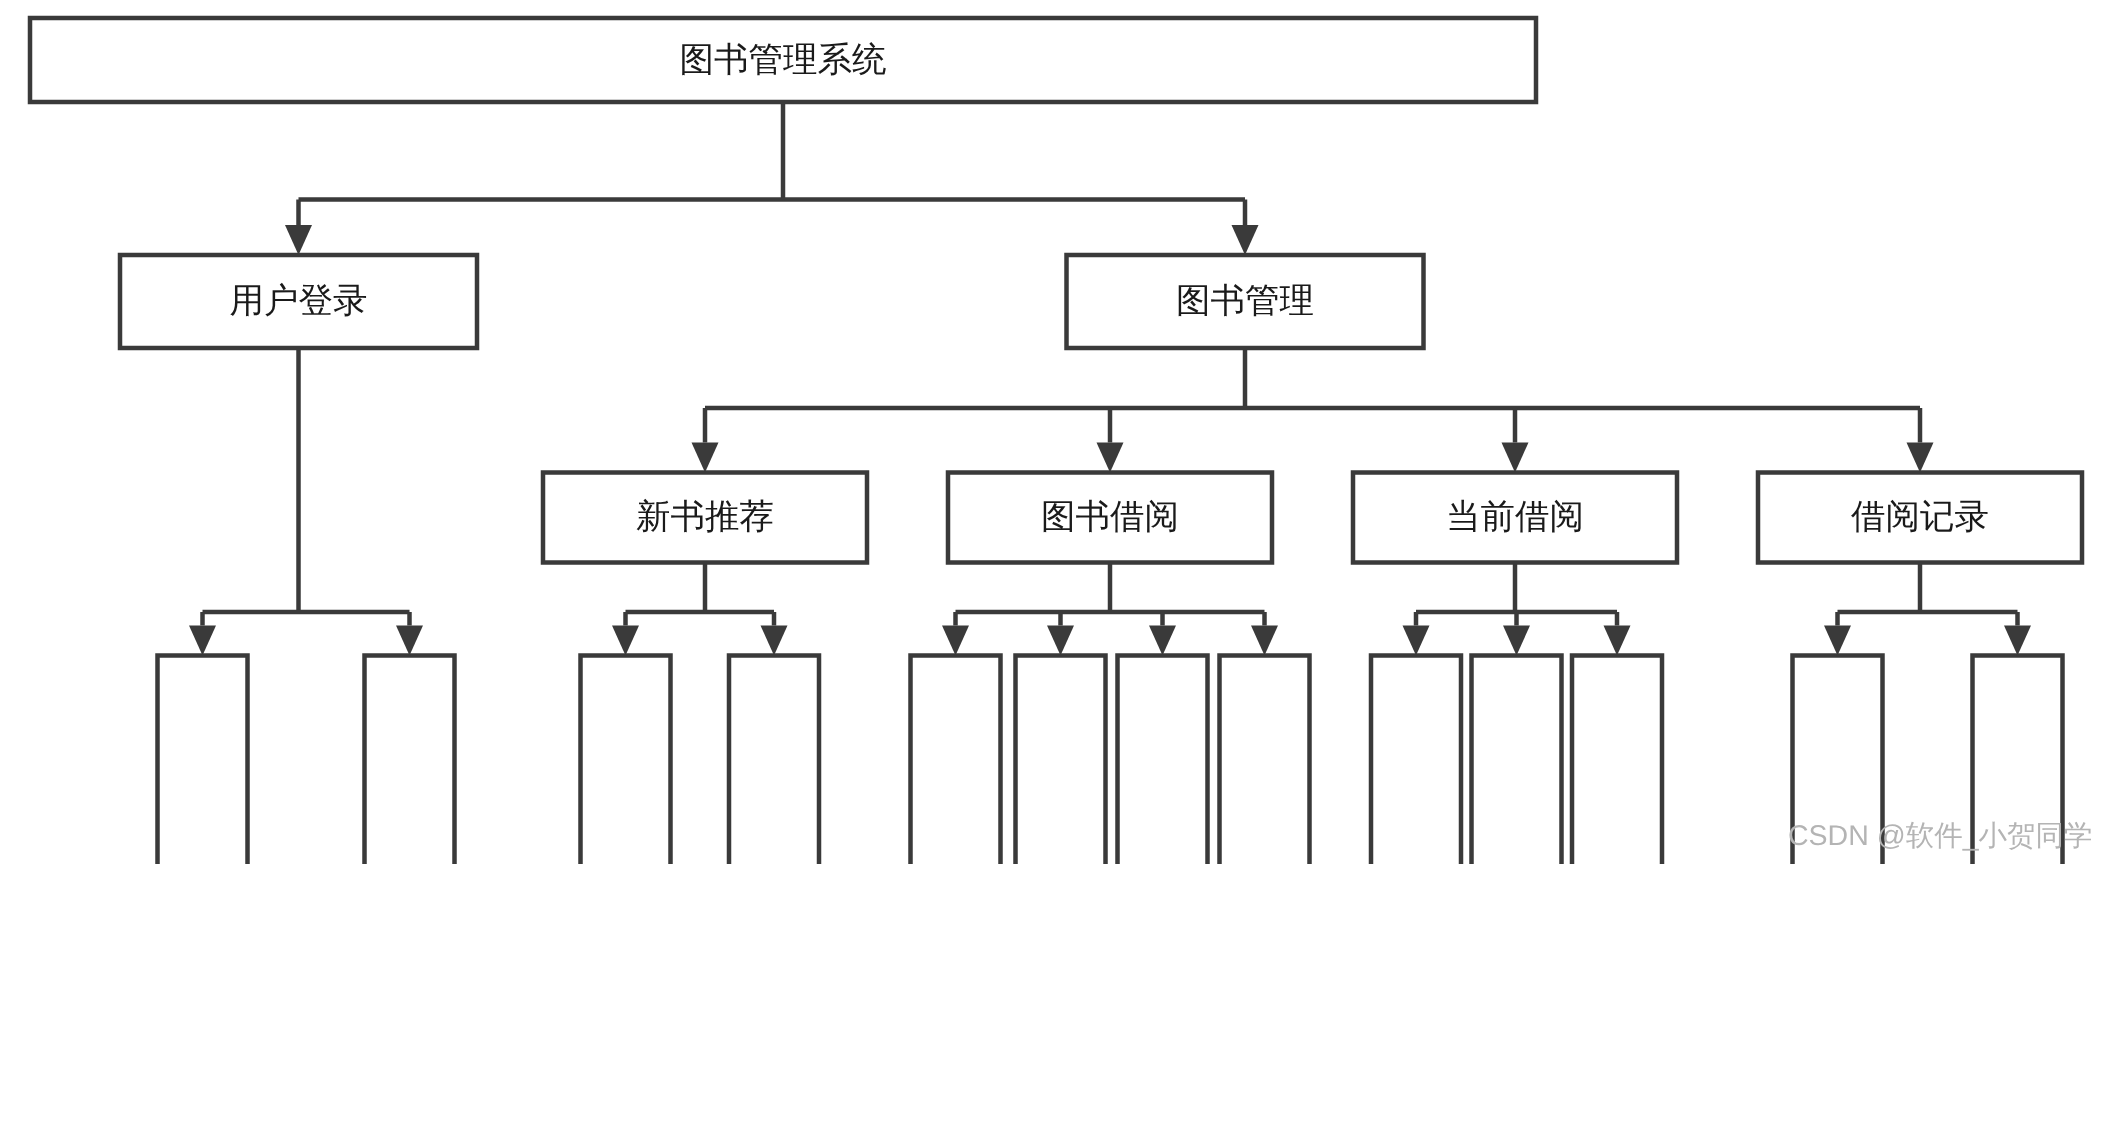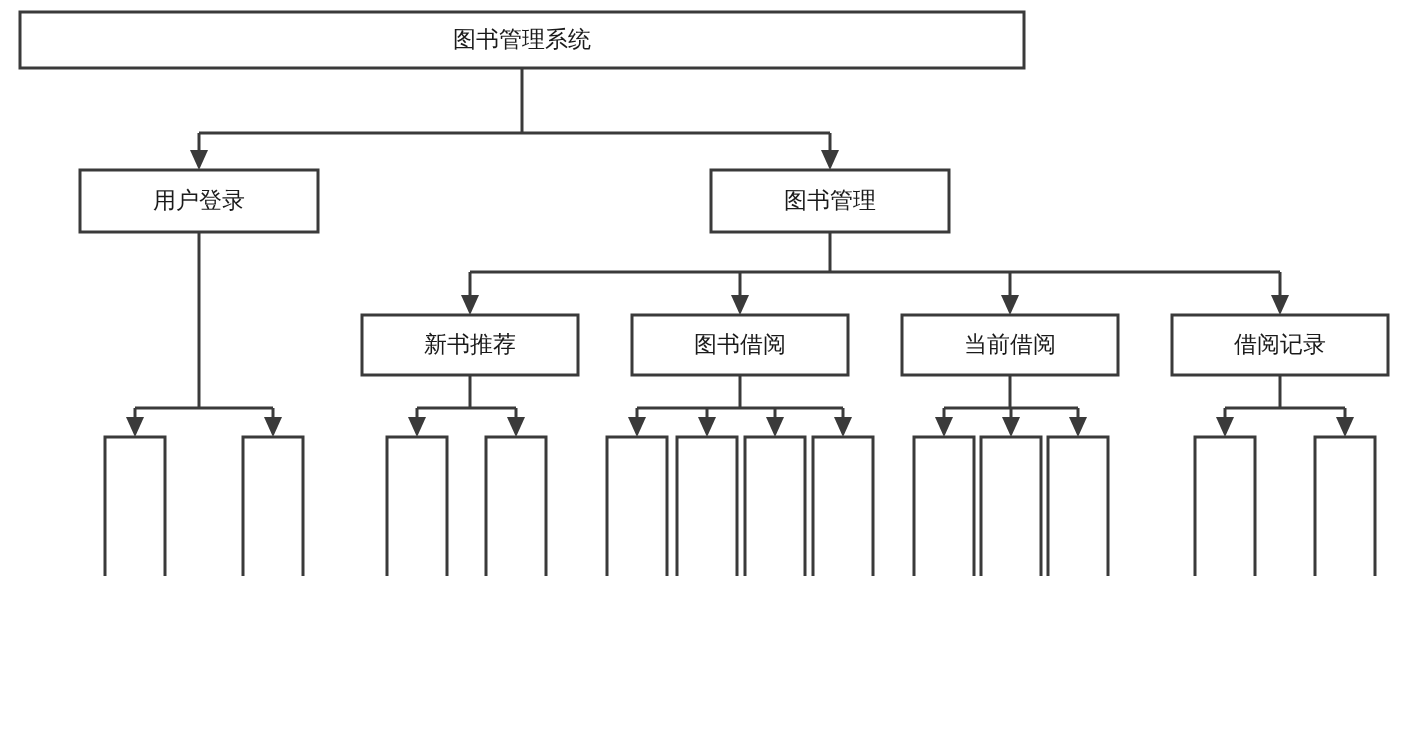--- a/index.html
+++ b/index.html
@@ -169,13 +169,14 @@
       <div class="node-label-v" style="left: 607px; top: 453px; width: 60px; height: 267px;">查询图书</div>
       <div class="node-label-v" style="left: 677px; top: 453px; width: 60px; height: 267px;">新增图书（管理员）</div>
       <div class="node-label-v" style="left: 745px; top: 453px; width: 60px; height: 267px;">编辑图书（管理员）</div>
       <div class="node-label-v" style="left: 813px; top: 453px; width: 60px; height: 267px;">借阅图书</div>
       <div class="node-label-v" style="left: 914px; top: 453px; width: 60px; height: 267px;">查询图书</div>
       <div class="node-label-v" style="left: 981px; top: 453px; width: 60px; height: 267px;">归还图书</div>
       <div class="node-label-v" style="left: 1048px; top: 453px; width: 60px; height: 267px;">确认归还（管理员）</div>
       <div class="node-label-v" style="left: 1195px; top: 453px; width: 60px; height: 267px;">新增借阅记录</div>
       <div class="node-label-v" style="left: 1315px; top: 453px; width: 60px; height: 267px;">查询借阅记录</div>
     </div>
+  <div class="watermark">CSDN @软件_小贺同学</div>
 </div>
 
 </body></html>

